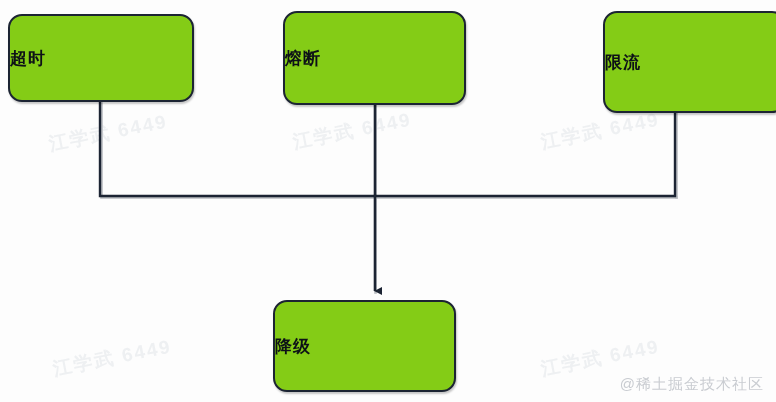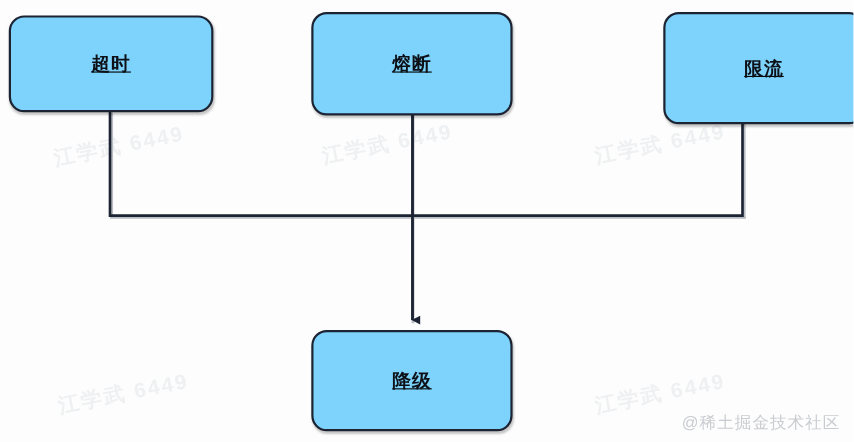--- a/index.html
+++ b/index.html
@@ -21,41 +21,39 @@
   .diagram-svg {
     position: absolute;
     left: 0;
     top: 0;
     width: 776px;
     height: 402px;
   }
   .node-box {
     position: absolute;
     box-sizing: border-box;
-    background: #7dd3fc;
+    background: #84cc16;
     border: 2px solid #1c2433;
     border-radius: 14px;
     display: flex;
     align-items: center;
-    justify-content: center;
     box-shadow: 1px 2px 2px rgba(0,0,0,0.22);
-    text-decoration: underline;
   }
   .node-label {
     color: #0d1117;
     font-size: 17px;
     font-weight: 600;
     letter-spacing: 1px;
     line-height: 1;
     user-select: none;
   }
   #node-timeout  { left: 8px;   top: 14px;  width: 186px; height: 88px; }
   #node-breaker  { left: 283px; top: 11px;  width: 183px; height: 94px; }
   #node-ratelimit{ left: 603px; top: 11px;  width: 183px; height: 102px; }
-  #node-degrade  { left: 283px; top: 300px; width: 183px; height: 92px; }
+  #node-degrade  { left: 273px; top: 300px; width: 183px; height: 92px; }
 
   .wm-tile {
     position: absolute;
     color: #eef0f2;
     font-size: 19px;
     font-weight: 700;
     letter-spacing: 2px;
     transform: rotate(-11deg);
     white-space: nowrap;
     user-select: none;

